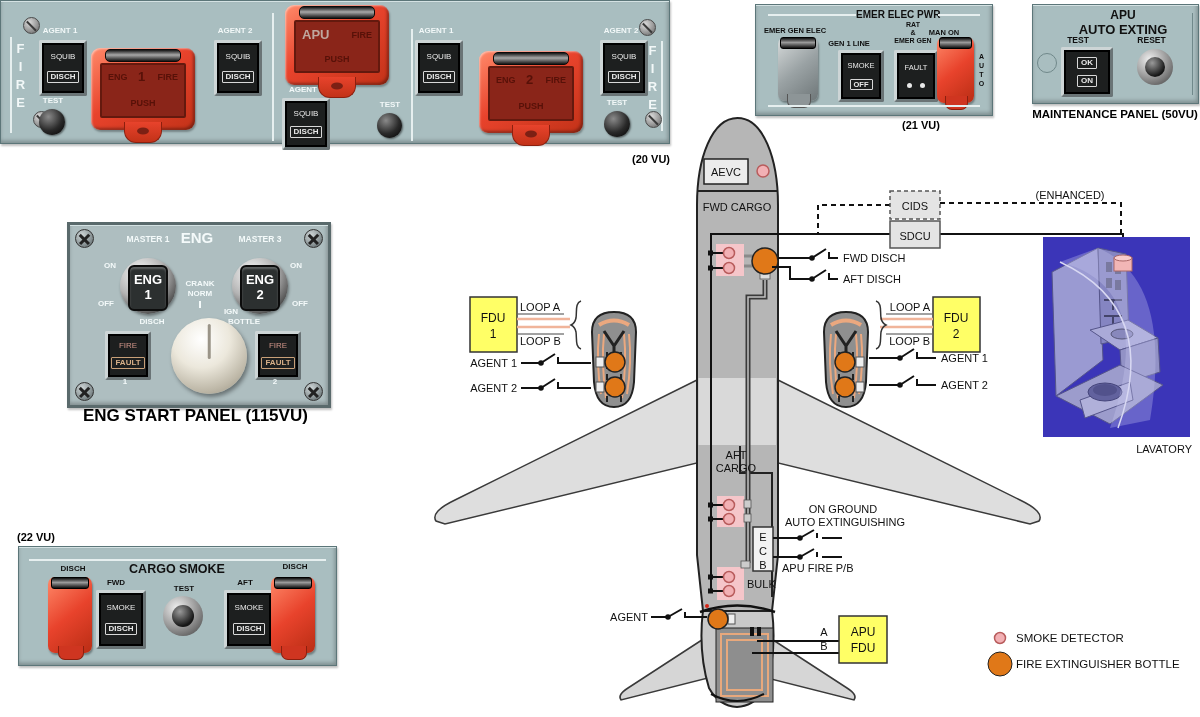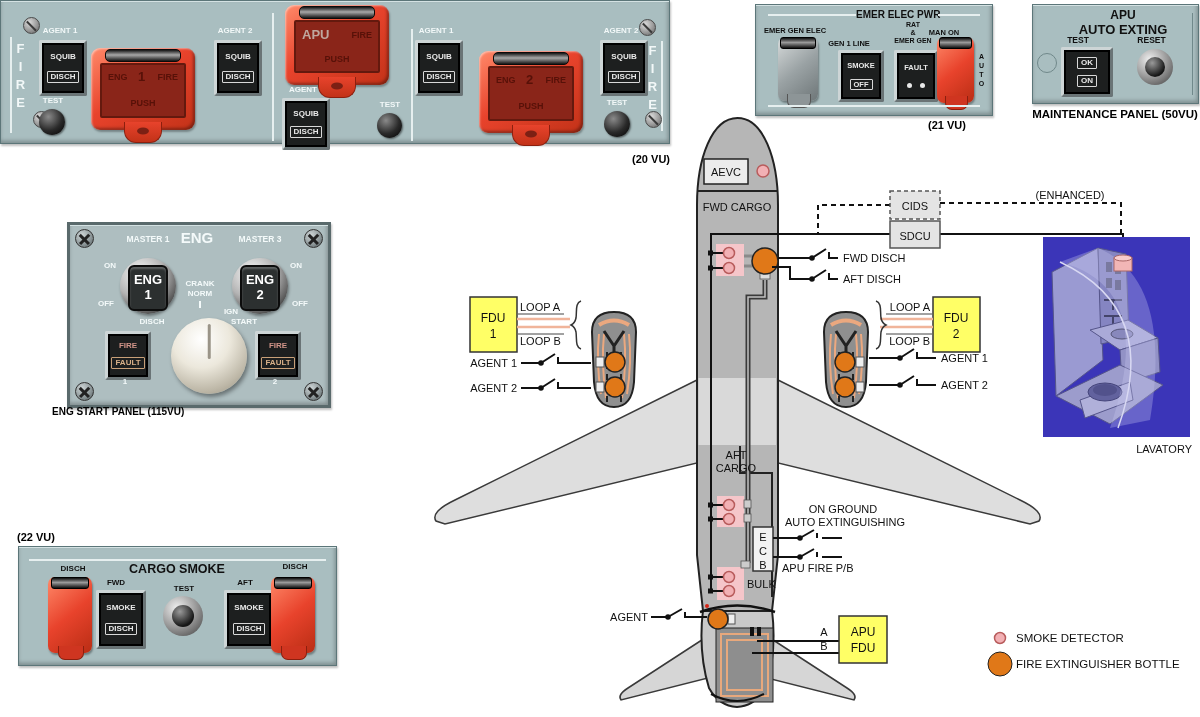--- a/index.html
+++ b/index.html
@@ -18,21 +18,21 @@
   .hline{position:absolute;background:#e6efef;height:2px;}
   .screw{position:absolute;border-radius:50%;background:radial-gradient(circle at 35% 30%,#dcdcdc,#9a9a9a 55%,#606060);border:1px solid #4a4a4a;}
   .screw::after{content:"";position:absolute;left:8%;right:8%;top:46%;height:2px;background:#3a3a3a;transform:rotate(45deg);}
   .screwx{position:absolute;border-radius:50%;background:radial-gradient(circle at 35% 30%,#cfd6d7,#8a9496 60%,#4e585a);border:1px solid #333;}
   .screwx::before,.screwx::after{content:"";position:absolute;left:12%;right:12%;top:46%;height:2.5px;background:#222;}
   .screwx::before{transform:rotate(45deg);} .screwx::after{transform:rotate(-45deg);}
   
   .korry{position:absolute;background:#1d1f1f;border:3px solid;border-color:#cdd5d6 #6a7476 #6a7476 #cdd5d6;
          border-radius:2px;display:flex;flex-direction:column;align-items:center;justify-content:space-evenly;
          box-shadow:inset 0 0 0 2px #000;}
-  .kw{color:#e9e9e9;font-size:8px;font-weight:bold;line-height:1;white-space:nowrap;}
+  .kw{color:#e9e9e9;font-size:8px;font-weight:normal;line-height:1;white-space:nowrap;}
   .kbox{color:#e9e9e9;font-size:8px;font-weight:bold;border:1px solid #d8d8d8;padding:1px 3px;border-radius:1px;white-space:nowrap;line-height:1;}
   .kdots{display:flex;gap:8px;}
   .kdots i{width:5px;height:5px;border-radius:50%;background:#e8e8e8;}
   .kfire{color:#d09488;} .kfault{color:#d8b088;border-color:#c8a078;}
   
   .gbig{position:absolute;background:linear-gradient(145deg,#ff8a6a,#e8432c 45%,#c23218);border-radius:9px;
         box-shadow:inset 1px 1px 2px rgba(255,255,255,.5), inset -2px -2px 3px rgba(0,0,0,.35), 1px 2px 2px rgba(0,0,0,.3);}
   .gb-hinge{position:absolute;top:1px;left:13%;right:13%;height:11px;border-radius:5px;
         background:linear-gradient(#151515,#a8a8a8 45%,#151515);border:1px solid #0a0a0a;}
   .gb-face{position:absolute;top:15px;left:9px;right:9px;bottom:12px;background:#8a2519;border:2px solid #64190e;
@@ -385,21 +385,21 @@
           <i></i>
         </span>
   </div>
   <div class="gsm red" style="left:181px;top:32px;width:37px;height:66px">
     <div class="h"></div>
         <div class="t"></div>
   </div>
   <div class="vt" style="left:222px;top:48px;font-size:7px;color:#101010;letter-spacing:2px">AUTO</div>
   <div class="hline" style="left:12px;top:100px;width:212px;height:1.5px"></div>
 </div>
-<div class="cap" style="left:902px;top:119px;width:90px;text-align:center">(21 VU)</div>
+<div class="cap" style="left:902px;top:119px;width:90px;text-align:left">(21 VU)</div>
 
 <div class="vu" style="left:1032px;top:4px;width:165px;height:98px">
   <div class="pl" style="left:60px;top:3px;width:60px;font-size:12px">APU</div>
   <div class="pl" style="left:45px;top:17px;width:90px;font-size:13px">AUTO EXTING</div>
   <div class="pl" style="left:25px;top:30px;width:40px;font-size:8.5px">TEST</div>
   <div class="pl" style="left:96px;top:30px;width:45px;font-size:8.5px">RESET</div>
   <div class="korry" style="left:28px;top:42px;width:46px;height:44px">
     <span class="kbox">OK</span>
     <span class="kbox">ON</span>
   </div>
@@ -430,35 +430,35 @@
   <div class="toggle" style="left:162px;top:33px;width:56px;height:56px">
     <div class="knob">
       <span>ENG</span>
           <span>2</span>
     </div>
   </div>
   <div class="pl" style="left:112px;top:54px;width:36px;color:#f4fafa">CRANK</div>
   <div class="pl" style="left:112px;top:64px;width:36px;color:#f4fafa">NORM</div>
   <div class="pl" style="left:58px;top:92px;width:48px;color:#f4fafa">DISCH</div>
   <div class="pl" style="left:146px;top:82px;width:30px;color:#f4fafa">IGN</div>
-  <div class="pl" style="left:152px;top:92px;width:44px;color:#f4fafa">START</div>
+  <div class="pl" style="left:152px;top:92px;width:44px;color:#f4fafa">BOTTLE</div>
   <div class="abs" style="left:129px;top:76px;width:2px;height:7px;background:#f4fafa"></div>
   <div class="rotary" style="left:101px;top:93px;width:76px;height:76px"></div>
   <div class="korry" style="left:35px;top:106px;width:40px;height:43px">
     <span class="kw kfire">FIRE</span>
     <span class="kbox kfault">FAULT</span>
   </div>
   <div class="korry" style="left:185px;top:106px;width:40px;height:43px">
     <span class="kw kfire">FIRE</span>
     <span class="kbox kfault">FAULT</span>
   </div>
   <div class="pl" style="left:35px;top:152px;width:40px;color:#f4fafa">1</div>
   <div class="pl" style="left:185px;top:152px;width:40px;color:#f4fafa">2</div>
 </div>
-<div class="cap" style="left:52px;top:406px;font-size:10px">ENG START PANEL (115VU)</div>
+<div class="cap" style="left:83px;top:406px;font-size:17px">ENG START PANEL (115VU)</div>
 
 <div class="cap" style="left:17px;top:531px">(22 VU)</div>
 <div class="vu" style="left:18px;top:546px;width:317px;height:118px">
   <div class="hline" style="left:10px;top:12px;width:297px;height:1.5px"></div>
   <div class="pl" style="left:98px;top:15px;width:120px;font-size:12.5px">CARGO SMOKE</div>
   <div class="pl" style="left:29px;top:17px;width:50px">DISCH</div>
   <div class="pl" style="left:251px;top:15px;width:50px">DISCH</div>
   <div class="gsm red" style="left:29px;top:30px;width:44px;height:76px">
     <div class="h"></div>
         <div class="t"></div>

